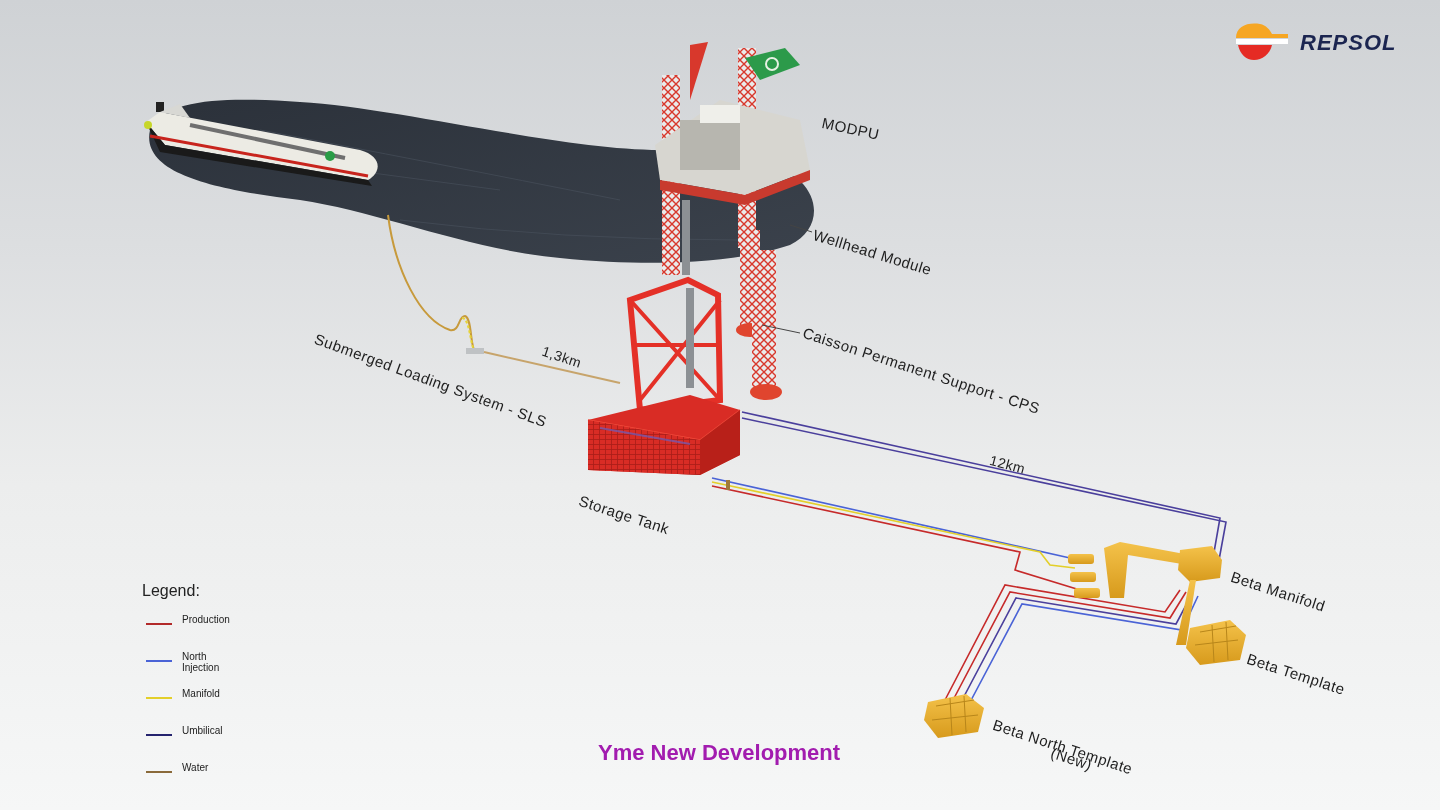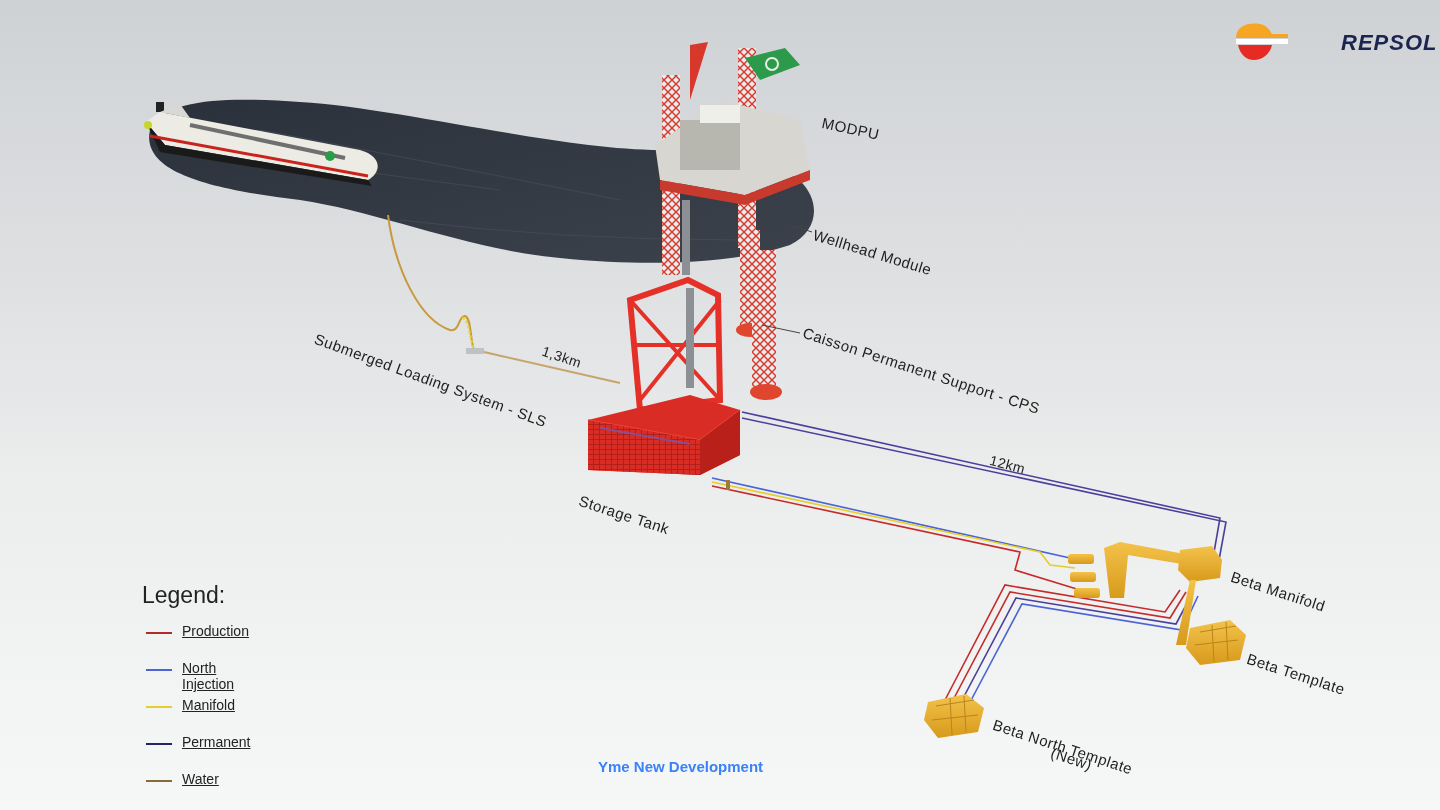--- a/index.html
+++ b/index.html
@@ -9,29 +9,29 @@
     background: linear-gradient(180deg, #cfd2d5 0%, #dcdee0 30%, #eceded 60%, #f6f7f7 100%);
   }
   .scene { position: absolute; left: 0; top: 0; width: 1440px; height: 810px; }
   .lbl {
     position: absolute; color: #1e1e1e; font-size: 15px; white-space: nowrap;
     transform-origin: 0 0; letter-spacing: 0.5px;
   }
   .logo { position: absolute; left: 1232px; top: 20px; width: 190px; height: 44px; }
   .logo-text {
     position: absolute; left: 68px; top: 10px; font-size: 22px; font-weight: bold;
-    font-style: italic; color: #1b2550; letter-spacing: 1px; margin-left: 41px;
+    font-style: italic; color: #1b2550; letter-spacing: 1px;
   }
   .legend { position: absolute; left: 142px; top: 582px; }
-  .legend-title { font-size: 23px; color: #222; margin-bottom: 14px; }
+  .legend-title { font-size: 16px; color: #222; margin-bottom: 14px; }
   .legend-item { position: relative; height: 37px; }
   .legend-swatch { position: absolute; left: 4px; top: 9px; width: 26px; height: 2px; }
-  .legend-label { position: absolute; left: 40px; top: 0; font-size: 14px; color: #222; text-decoration: underline; }
+  .legend-label { position: absolute; left: 40px; top: 0; font-size: 10px; color: #222; }
   .caption {
-    position: absolute; left: 598px; top: 758px; font-size: 15px; font-weight: bold; color: #3b82f6;
+    position: absolute; left: 598px; top: 740px; font-size: 22px; font-weight: bold; color: #a21caf;
   }
 </style>
 </head>
 <body>
 
 <svg class="scene" viewBox="0 0 1440 810" xmlns="http://www.w3.org/2000/svg">
   <defs>
     <linearGradient id="sea" x1="0" y1="0" x2="1" y2="1">
       <stop offset="0" stop-color="#2b313a"></stop>
       <stop offset="1" stop-color="#3b424c"></stop>
@@ -178,21 +178,21 @@
   <div class="legend-item">
     <span class="legend-swatch" style="background:#4a63d6;"></span>
     <span class="legend-label">North Injection</span>
   </div>
   <div class="legend-item">
     <span class="legend-swatch" style="background:#e3cf2a;"></span>
     <span class="legend-label">Manifold</span>
   </div>
   <div class="legend-item">
     <span class="legend-swatch" style="background:#25236e;"></span>
-    <span class="legend-label">Permanent</span>
+    <span class="legend-label">Umbilical</span>
   </div>
   <div class="legend-item">
     <span class="legend-swatch" style="background:#8a6a3a;"></span>
     <span class="legend-label">Water</span>
   </div>
 </div>
 
 <div class="caption">Yme New Development</div>
 
 </body></html>

